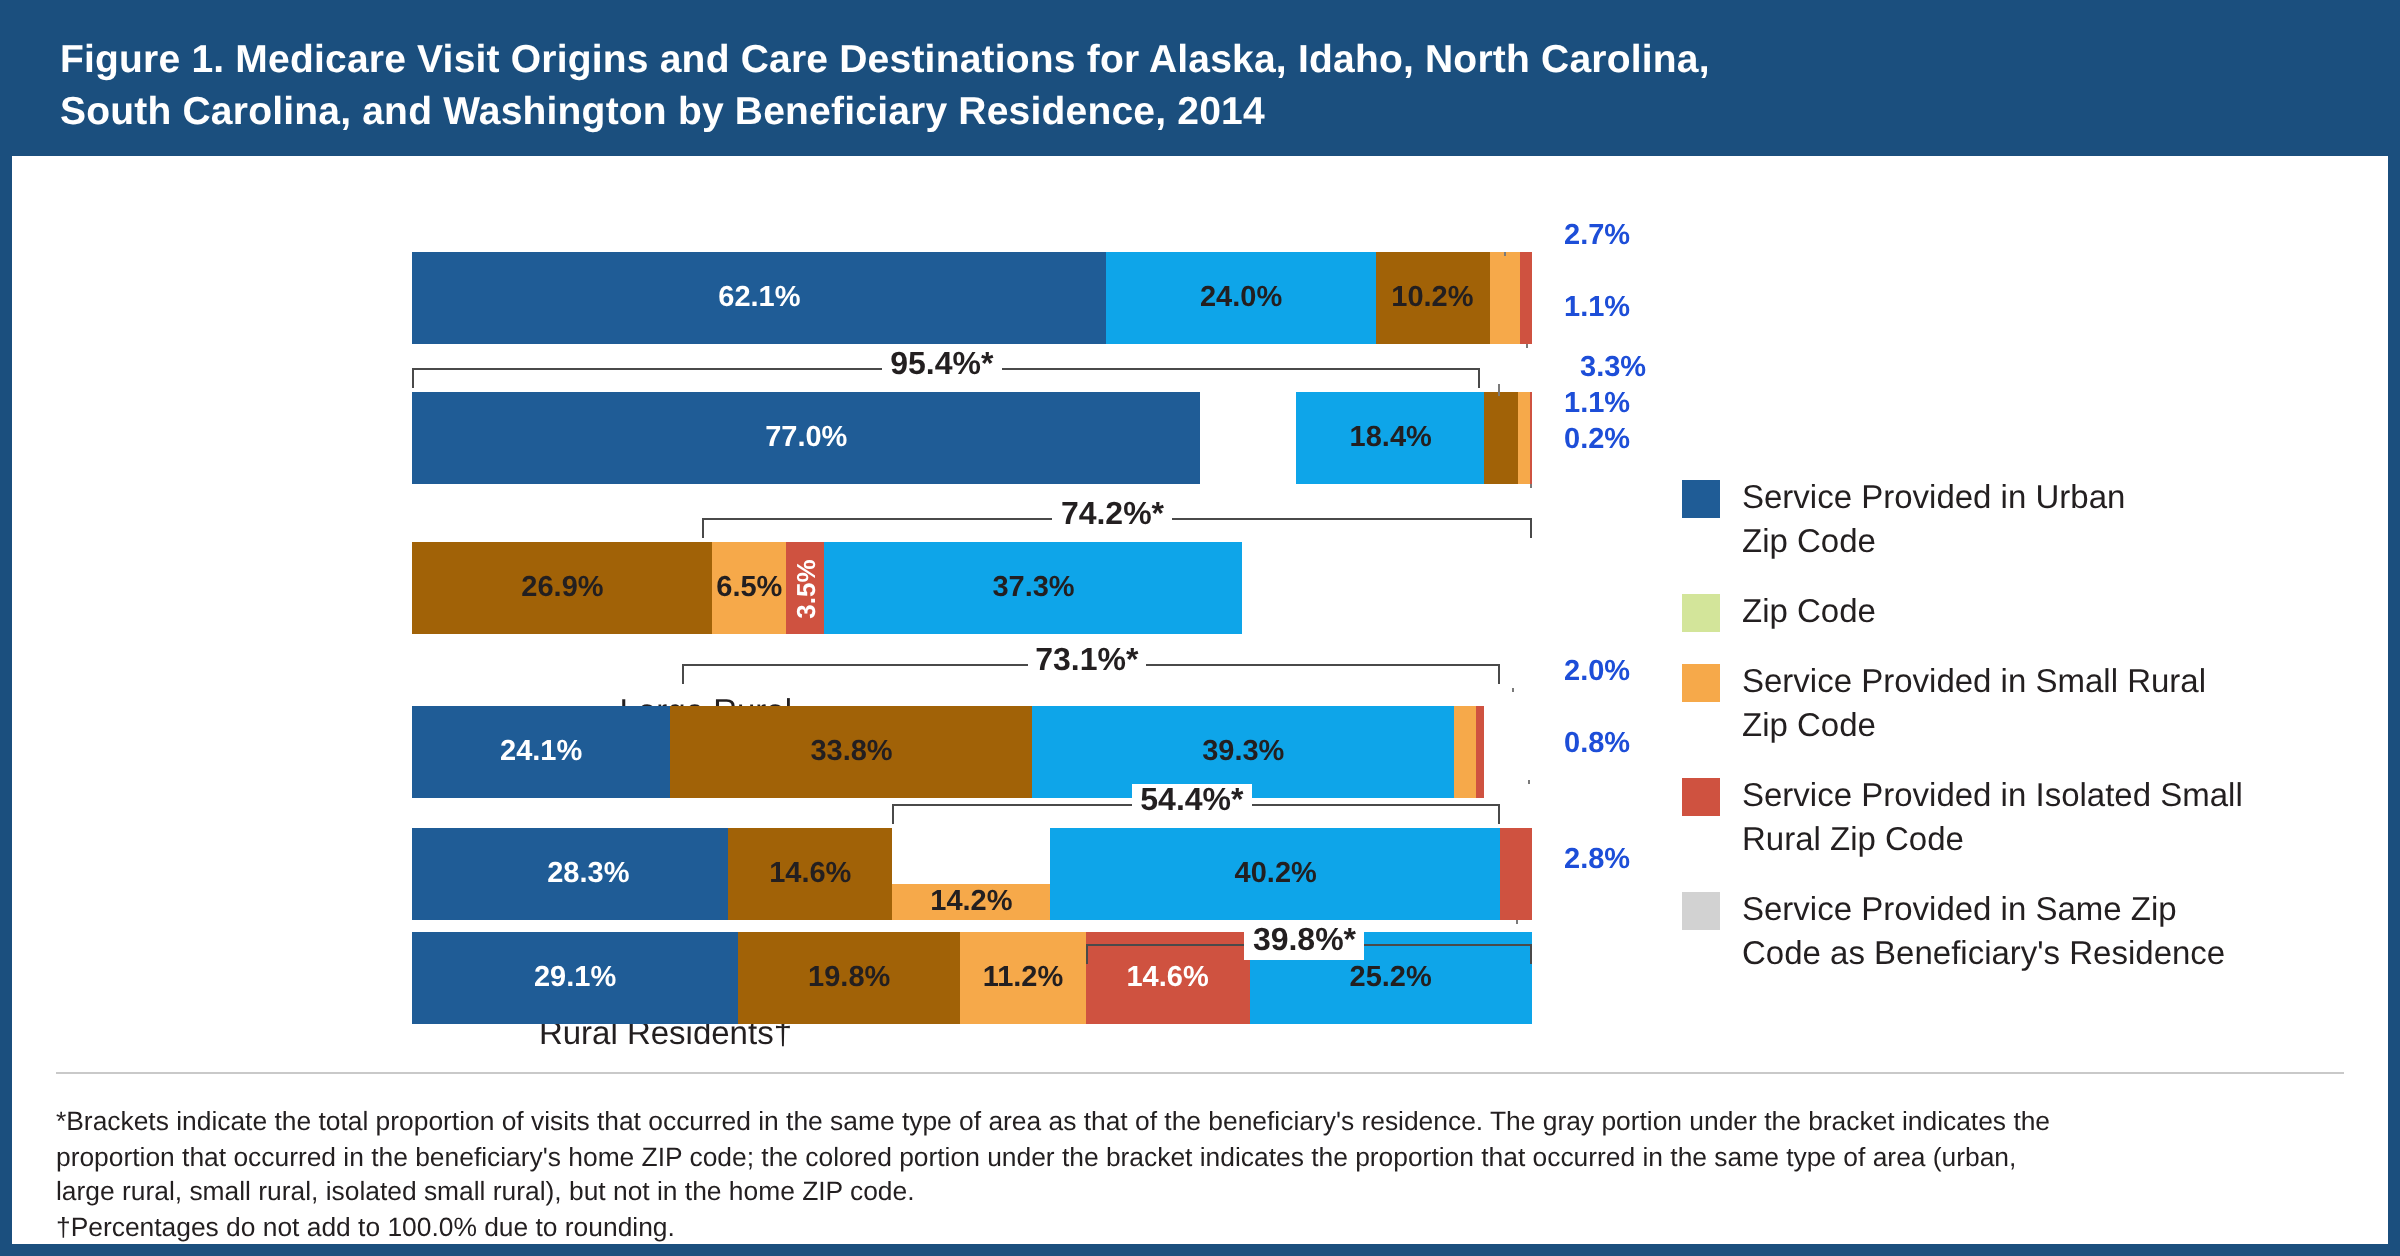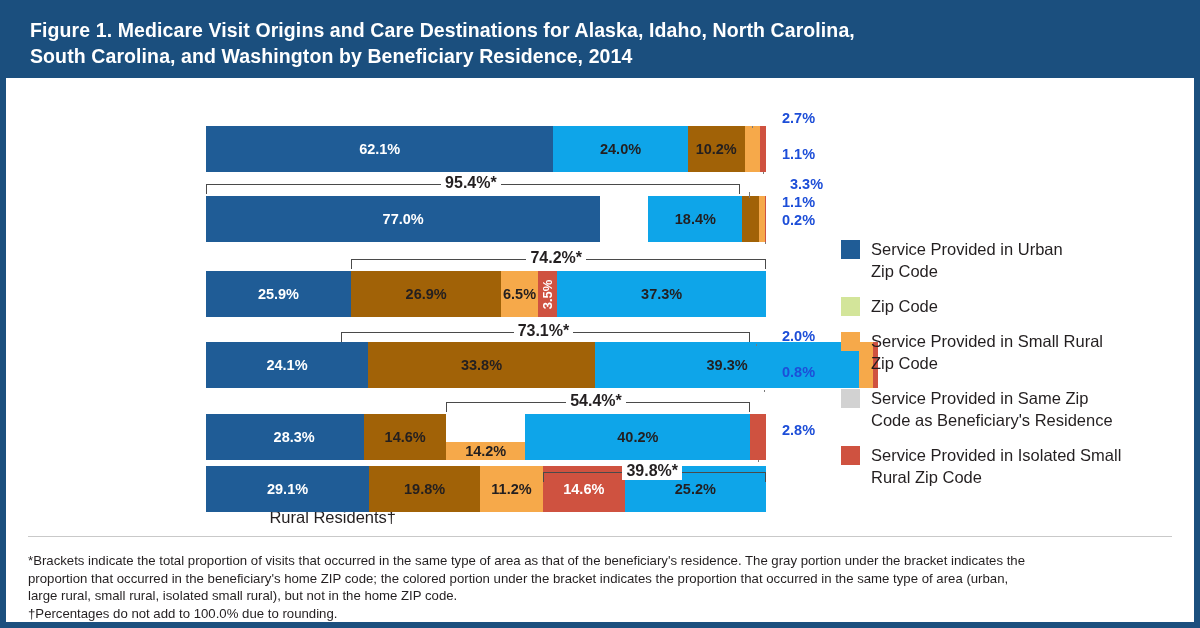--- a/index.html
+++ b/index.html
@@ -226,23 +226,20 @@
         <div class="leader" style="left: 759.44px; width: 1px; top: 64px; height: 2px;"></div>
         <div class="bracket" style="left: 200px; width: 534.24px; top: 6px;"></div>
         <div class="bracket-label" style="top: -4px; left: 435.12px;">95.4%*</div>
       </div>
       <div class="row" style="top: 175px;">
         <div class="cat-label" style="top: 20px;">
           <div>Rural</div>
           <div>Residents (all)†</div>
         </div>
         <div class="bar" style="top: 18px; width: 560px;">
-          <div class="seg urban" style="width: 25.8741%;">
-            <span>25.9%</span>
-          </div>
           <div class="seg largerural" style="width: 26.8731%;">
             <span>26.9%</span>
           </div>
           <div class="seg smallrural" style="width: 6.49351%;">
             <span>6.5%</span>
           </div>
           <div class="seg isolated" style="width: 3.4965%;">
             <span class="vert">3.5%</span>
           </div>
           <div class="seg same" style="width: 37.2627%;">
@@ -250,21 +247,21 @@
           </div>
         </div>
         <div class="bracket" style="left: 344.895px; width: 415.105px; top: 6px;"></div>
         <div class="bracket-label" style="top: -4px; left: 520.448px;">74.2%*</div>
       </div>
       <div class="row" style="top: 248px;">
         <div class="cat-label" style="top: 20px;">
           <div>Large Rural</div>
           <div>Residents</div>
         </div>
-        <div class="bar" style="top: 16px; width: 672px;">
+        <div class="bar" style="top: 27px; width: 536px;">
           <div class="seg urban" style="width: 24.1%;">
             <span>24.1%</span>
           </div>
           <div class="seg largerural" style="width: 33.8%;">
             <span>33.8%</span>
           </div>
           <div class="seg same" style="width: 39.3%;">
             <span>39.3%</span>
           </div>
           <div class="seg smallrural" style="width: 2%;"></div>
@@ -344,31 +341,31 @@
         </div>
       </div>
       <div class="legend-item">
         <div class="legend-swatch" style="background: rgb(246, 169, 74);"></div>
         <div class="legend-text">
           <div>Service Provided in Small Rural</div>
           <div>Zip Code</div>
         </div>
       </div>
       <div class="legend-item">
+        <div class="legend-swatch" style="background: rgb(207, 82, 64);"></div>
+        <div class="legend-text">
+          <div>Service Provided in Isolated Small</div>
+          <div>Rural Zip Code</div>
+        </div>
+      </div>
+      <div class="legend-item">
         <div class="legend-swatch" style="background: rgb(210, 210, 210);"></div>
         <div class="legend-text">
           <div>Service Provided in Same Zip</div>
           <div>Code as Beneficiary's Residence</div>
-        </div>
-      </div>
-      <div class="legend-item">
-        <div class="legend-swatch" style="background: rgb(207, 82, 64);"></div>
-        <div class="legend-text">
-          <div>Service Provided in Isolated Small</div>
-          <div>Rural Zip Code</div>
         </div>
       </div>
     </div>
 
   <div id="footnotes">
     <div class="rule"></div>
     <p class="fn first">*Brackets indicate the total proportion of visits that occurred in the same type of area as that of the beneficiary's residence. The gray portion under the bracket indicates the</p>
     <p class="fn">proportion that occurred in the beneficiary's home ZIP code; the colored portion under the bracket indicates the proportion that occurred in the same type of area (urban,</p>
     <p class="fn">large rural, small rural, isolated small rural), but not in the home ZIP code.</p>
     <p class="fn">†Percentages do not add to 100.0% due to rounding.</p>

